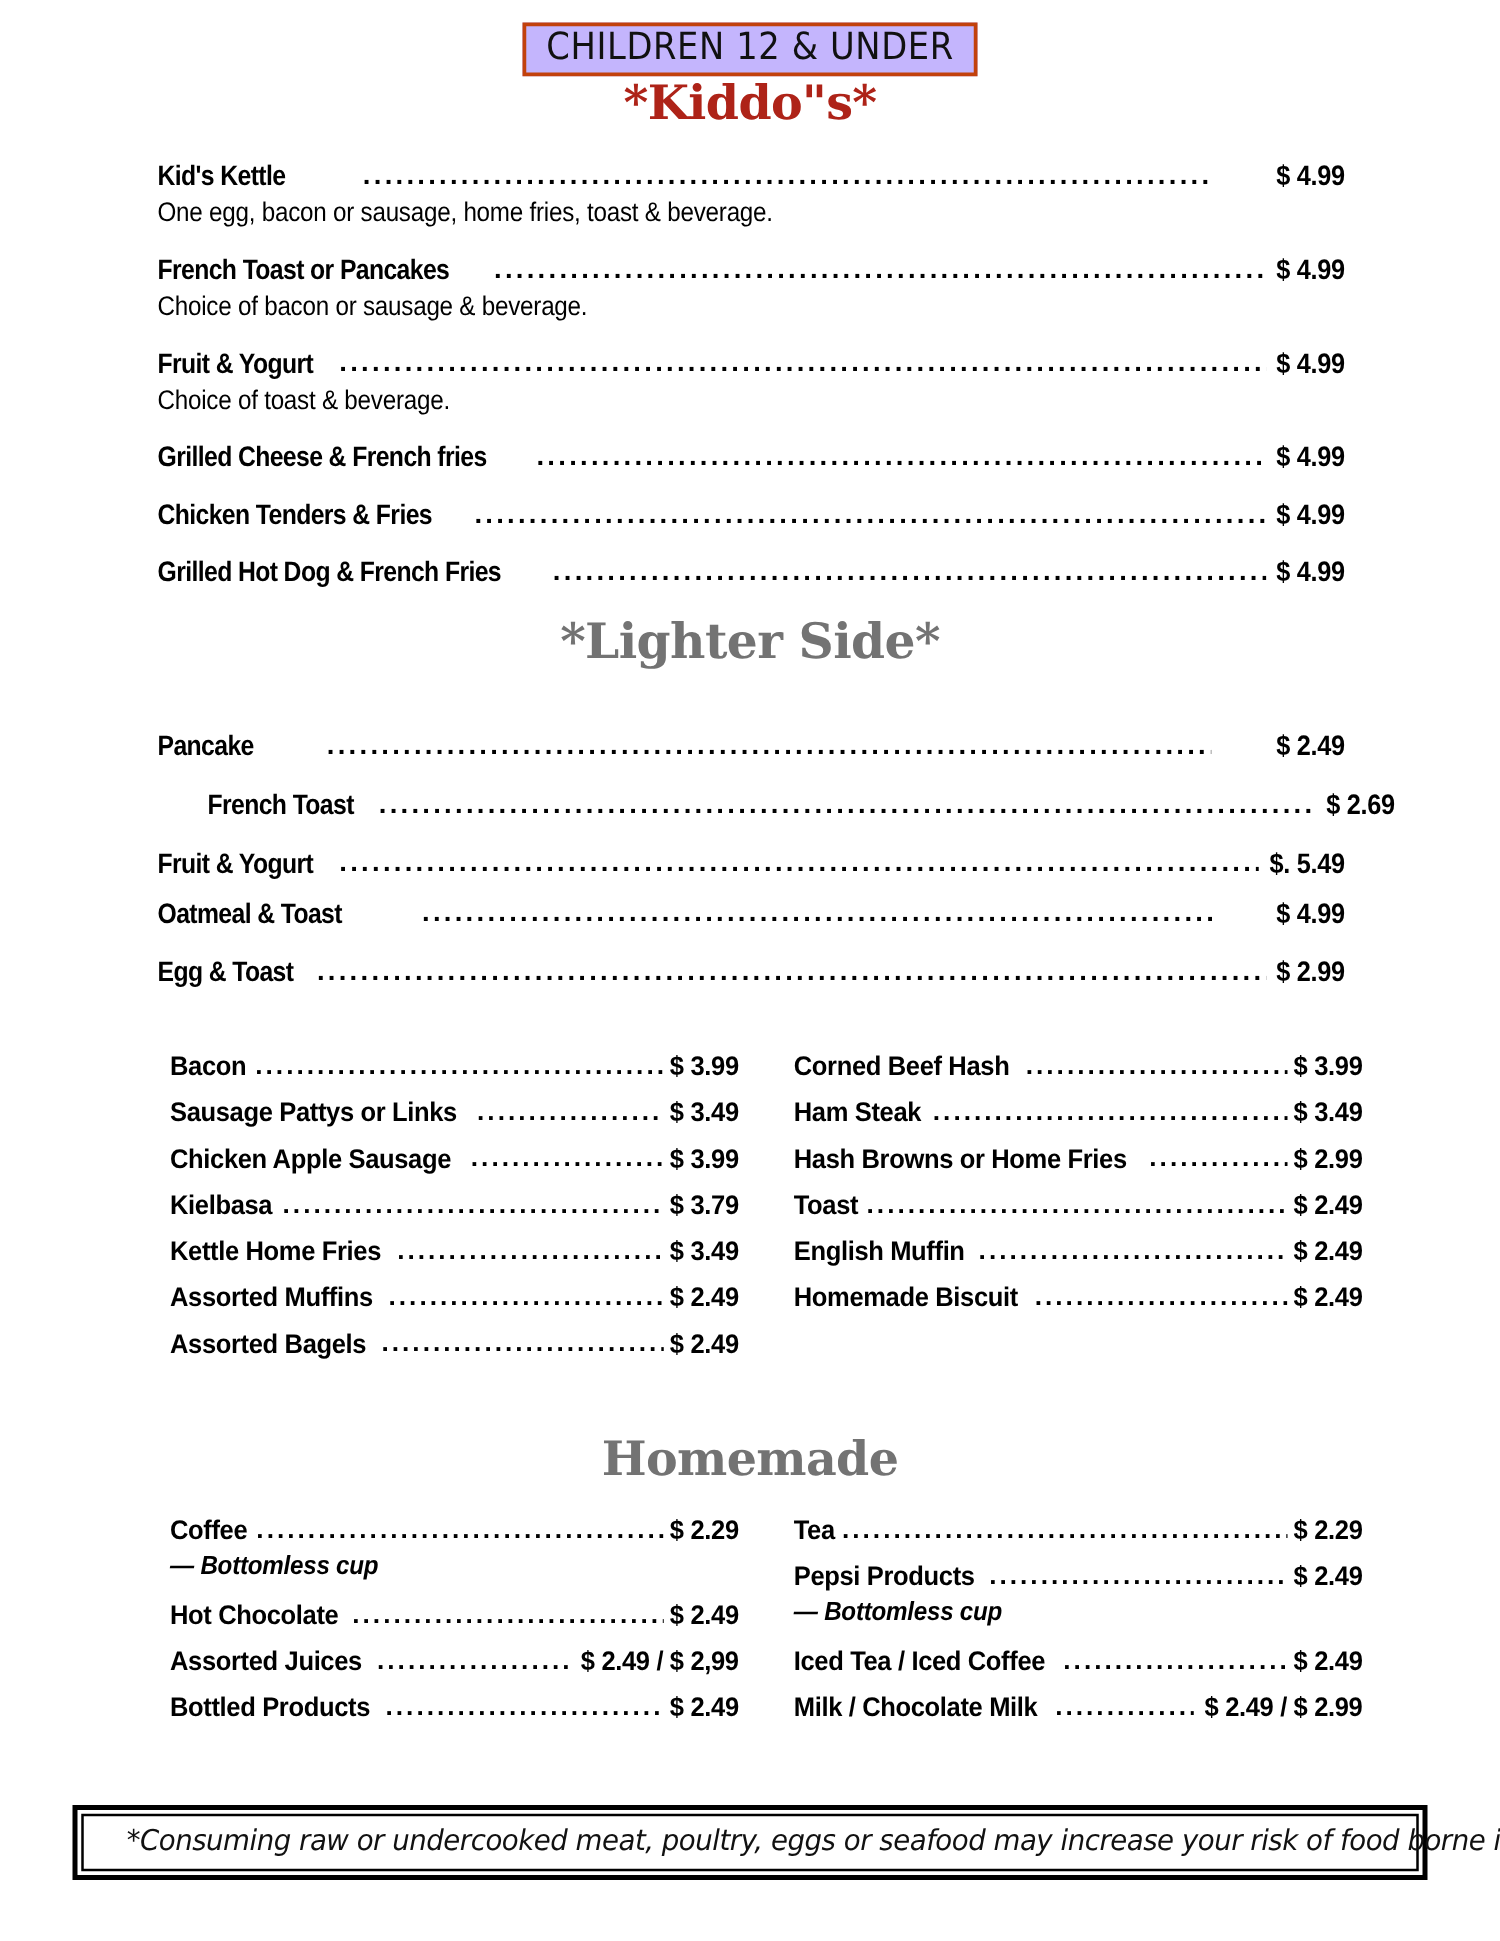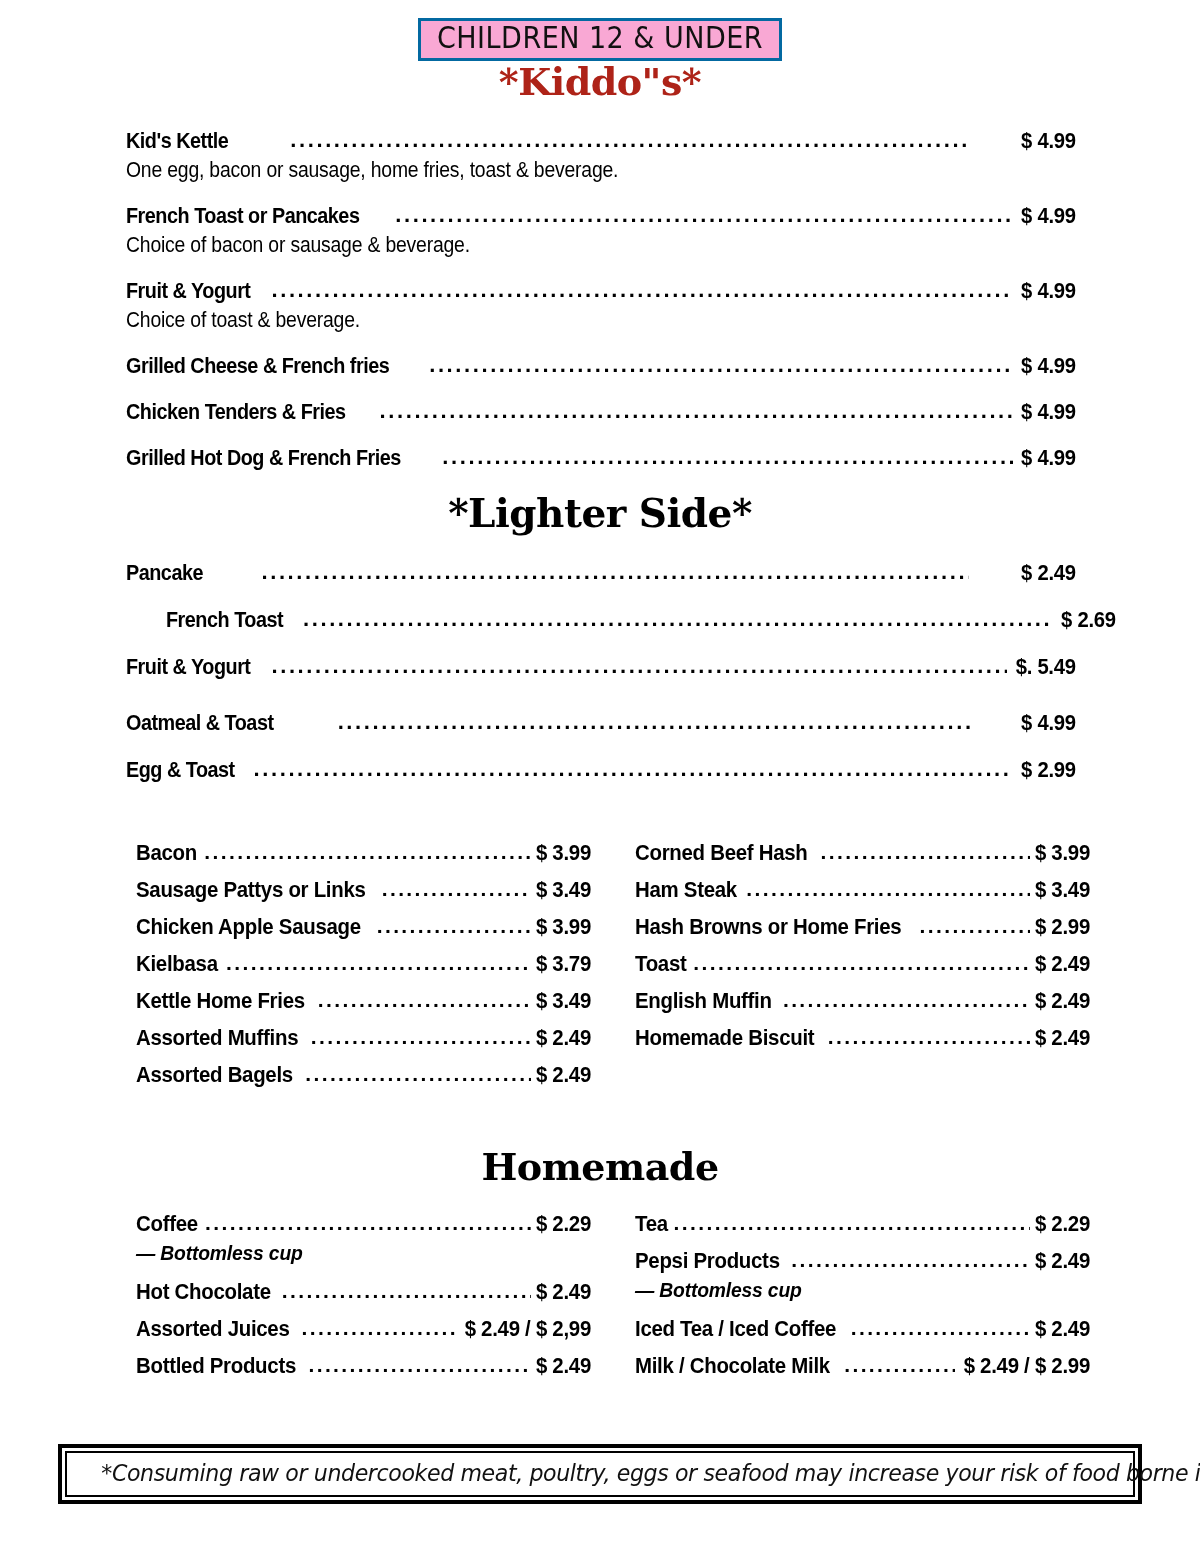--- a/index.html
+++ b/index.html
@@ -25,23 +25,23 @@
   
   .header-zone {
     position: absolute;
     top: 18px;
     left: 0;
     width: 1200px;
     text-align: center;
   }
   .children-box {
     display: inline-block;
-    border: 3px solid #0369a1;
+    border: 3px solid #c2410c;
     padding: 2px 16px 5px 16px;
-    background: #f9a8d4;
+    background: #c4b5fd;
     line-height: 1;
   }
   .children-text {
     font-family: "DejaVu Sans", sans-serif;
     font-size: 30px;
     font-weight: 400;
     letter-spacing: 0.5px;
     color: #111;
     white-space: nowrap;
     font-stretch: condensed;
@@ -55,21 +55,21 @@
     letter-spacing: -0.5px;
     line-height: 1.05;
   }
 
   
   .section-heading {
     text-align: center;
     font-family: "DejaVu Serif", serif;
     font-weight: 700;
     font-size: 39px;
-    color: #000000;
+    color: #737373;
     letter-spacing: -0.5px;
     line-height: 1;
   }
   .section-heading.small {
     font-size: 38px;
   }
 
   
   .menu-block {
     position: absolute;
@@ -235,37 +235,37 @@
 
     <div class="row sp-item">
       <span class="name">Grilled Hot Dog &amp; French Fries</span>
       <span class="leader">............................................................................................................</span>
       <span class="price">$ 4.99</span>
     </div>
   </div>
 
   <div class="section-heading" style="position:absolute; top:494px; left:0; width:1200px;">*Lighter Side*</div>
 
-  <div class="menu-block" style="top:560px;">
+  <div class="menu-block" style="top:584px;">
     <div class="row sp-a">
       <span class="name">Pancake</span>
       <span class="leader">............................................................................................................</span>
       <span class="price">$ 2.49</span>
     </div>
     <div class="row" style="margin-top:21px;margin-left:40px;">
       <span class="name">French Toast</span>
       <span class="leader">............................................................................................................</span>
       <span class="price">$ 2.69</span>
     </div>
     <div class="row" style="margin-top:21px;">
       <span class="name">Fruit &amp; Yogurt</span>
       <span class="leader">............................................................................................................</span>
       <span class="price">$. 5.49</span>
     </div>
-    <div class="row" style="margin-top:30px;gap:40px;">
+    <div class="row" style="margin-top:14px;gap:40px;">
       <span class="name">Oatmeal &amp; Toast</span>
       <span class="leader">............................................................................................................</span>
       <span class="price">$ 4.99</span>
     </div>
     <div class="row" style="margin-top:21px;">
       <span class="name">Egg &amp; Toast</span>
       <span class="leader">............................................................................................................</span>
       <span class="price">$ 2.99</span>
     </div>
   </div>

